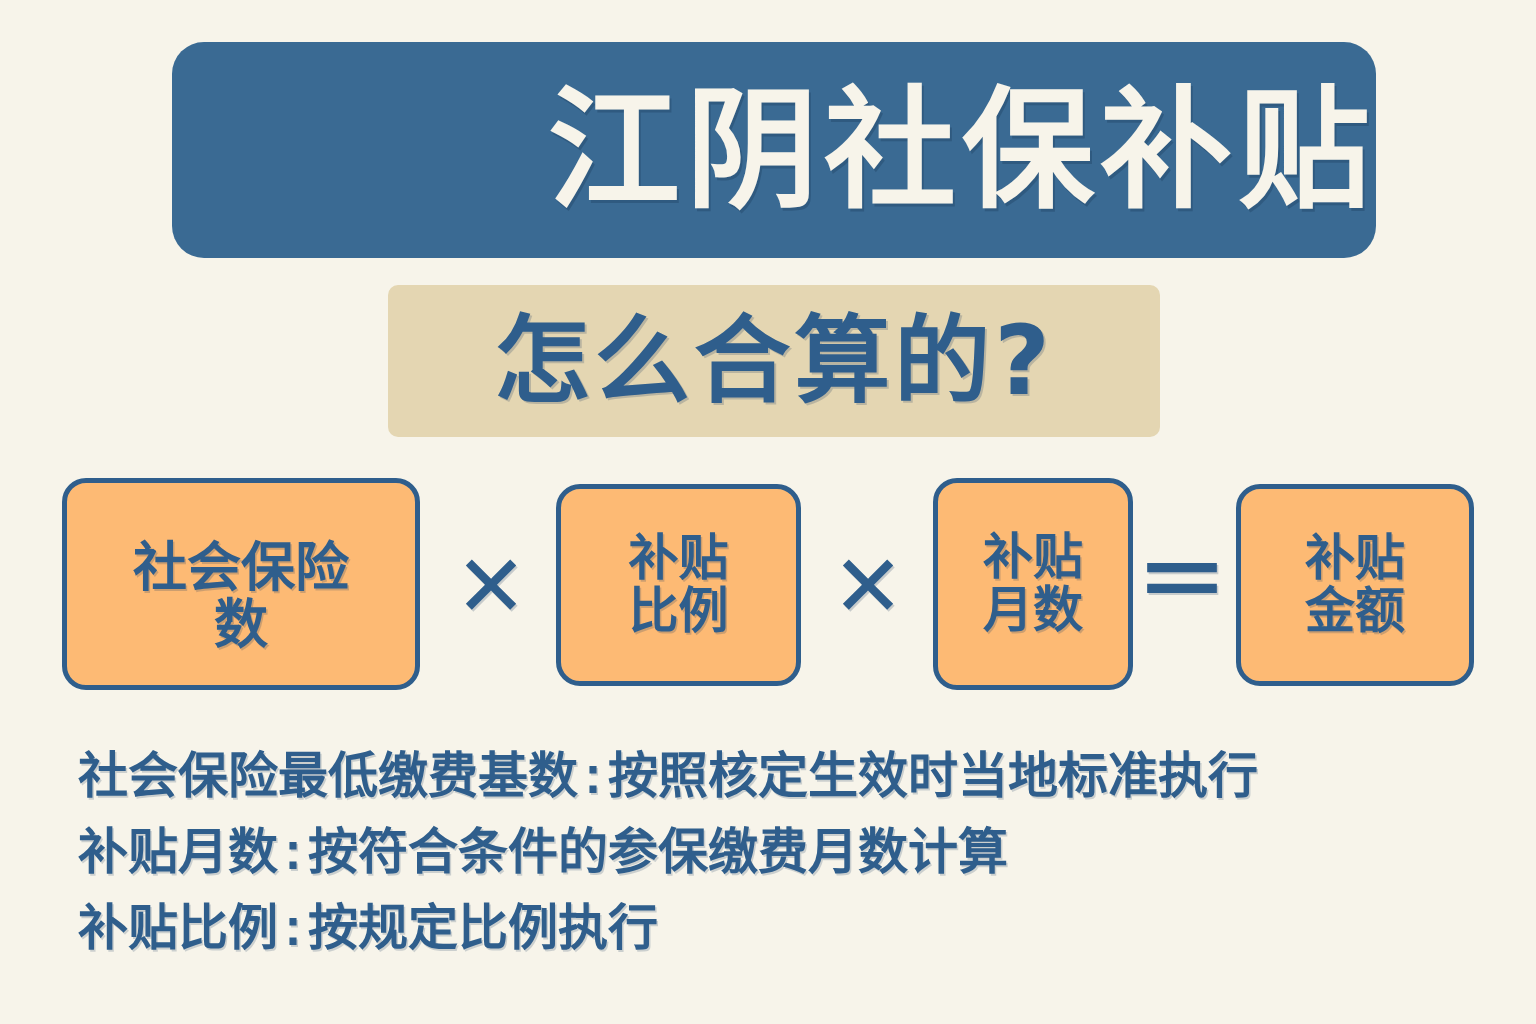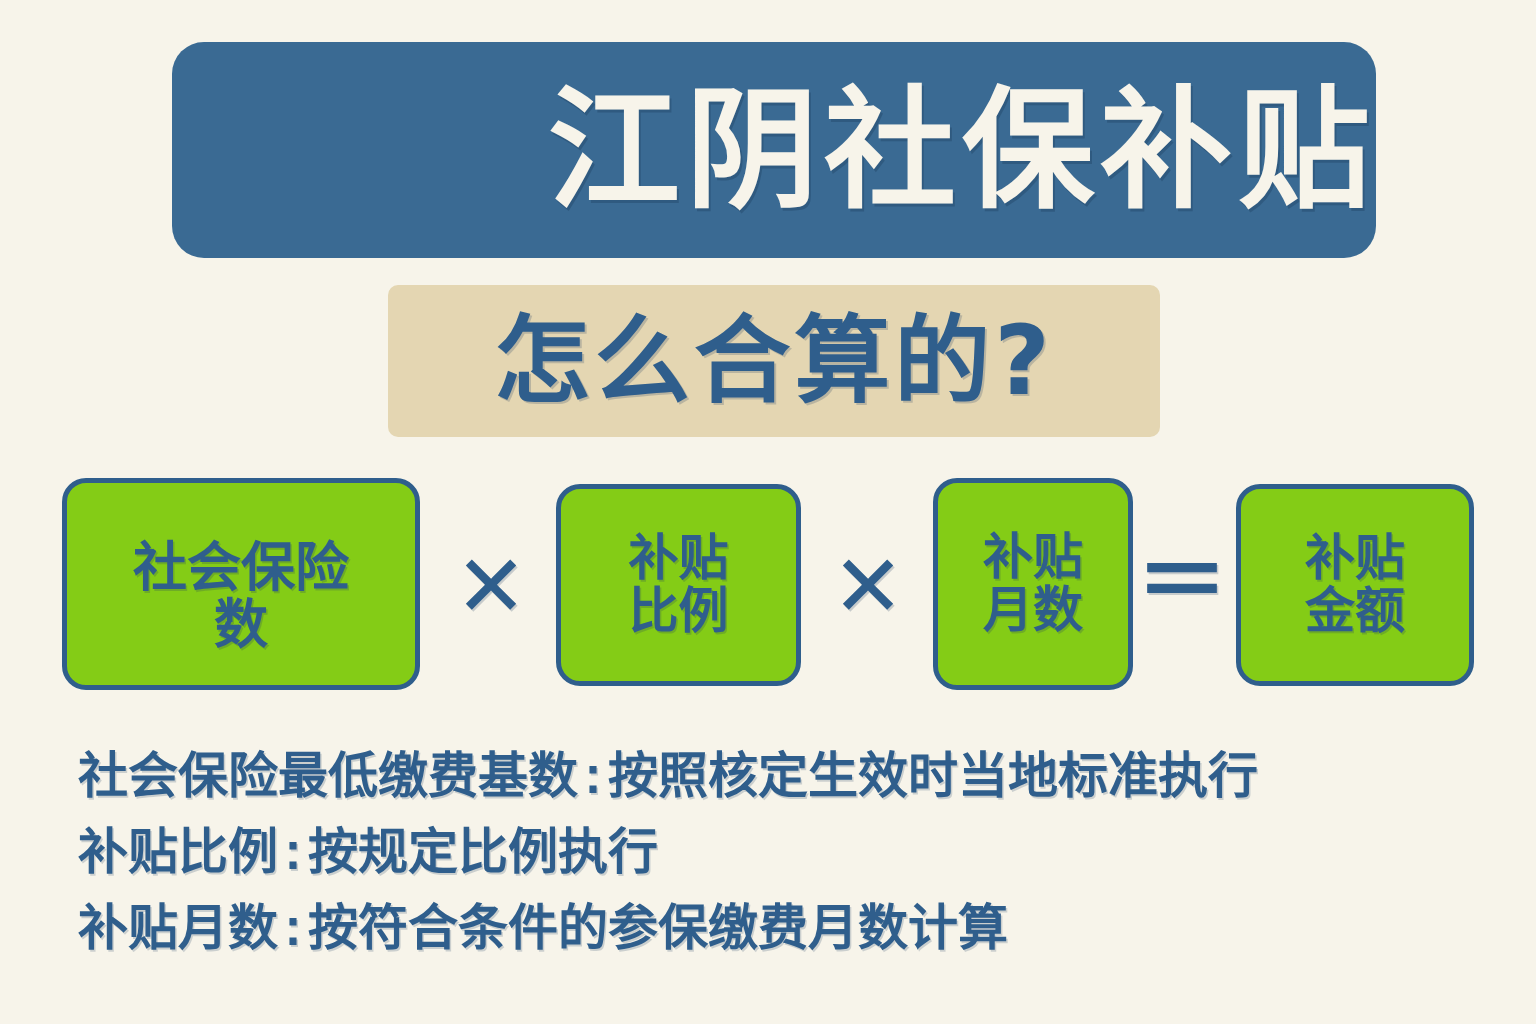--- a/index.html
+++ b/index.html
@@ -80,21 +80,21 @@
     left: 0;
     top: 470px;
     width: 1536px;
     height: 230px;
   }
 
   .fbox {
     position: absolute;
     border: 5px solid #2F5E8C;
     border-radius: 24px;
-    background: #84cc16;
+    background: #fdba74;
     box-sizing: border-box;
     display: flex;
     flex-direction: column;
     align-items: center;
     justify-content: center;
   }
   .fbox .line {
     color: #2F5E8C;
     font-weight: 700;
     line-height: 1.06;
@@ -220,17 +220,17 @@
 
     <div class="fbox" id="fbox-4">
       <div class="line">补贴</div>
       <div class="line">金额</div>
     </div>
 
   </div>
 
   <div class="notes">
     <div class="note-line">社会保险最低缴费基数:按照核定生效时当地标准执行</div>
+    <div class="note-line">补贴月数:按符合条件的参保缴费月数计算</div>
     <div class="note-line">补贴比例:按规定比例执行</div>
-    <div class="note-line">补贴月数:按符合条件的参保缴费月数计算</div>
   </div>
 
 </div>
 
 </body></html>

